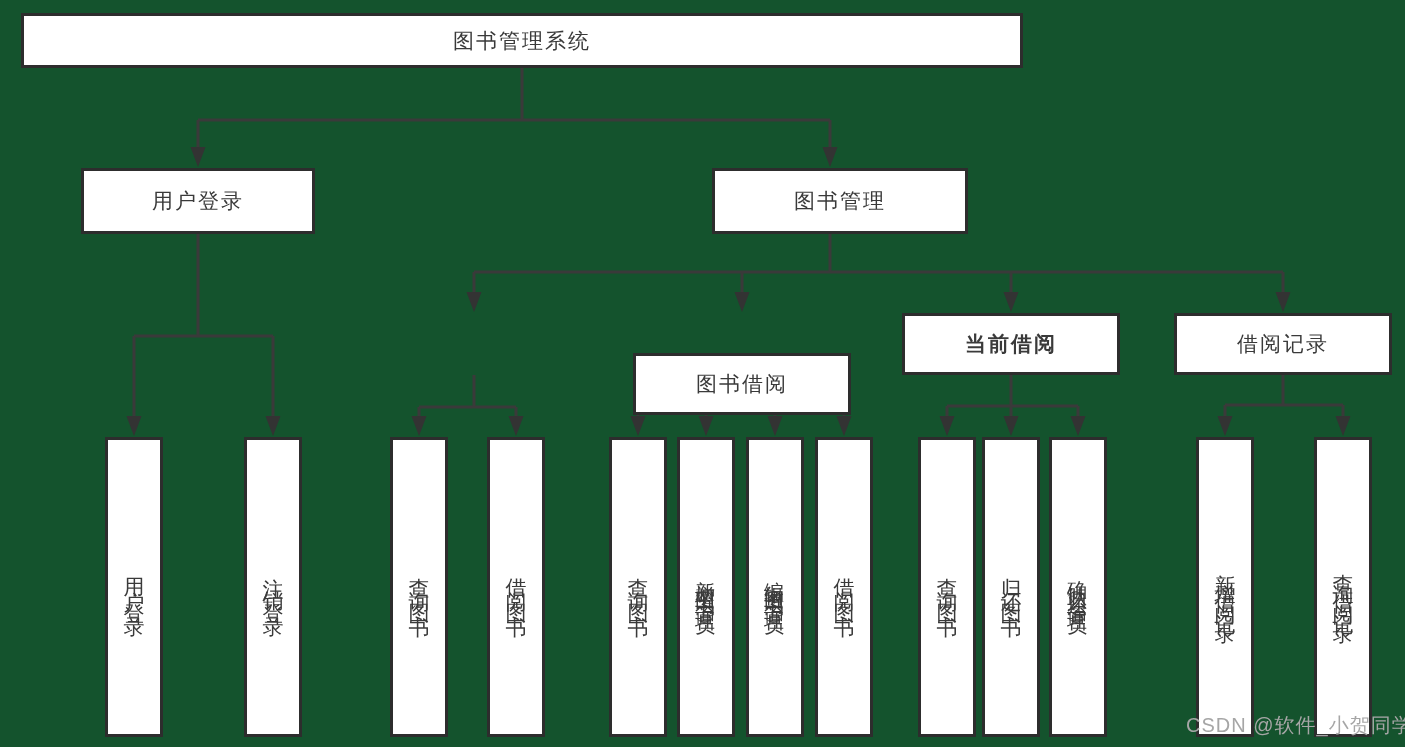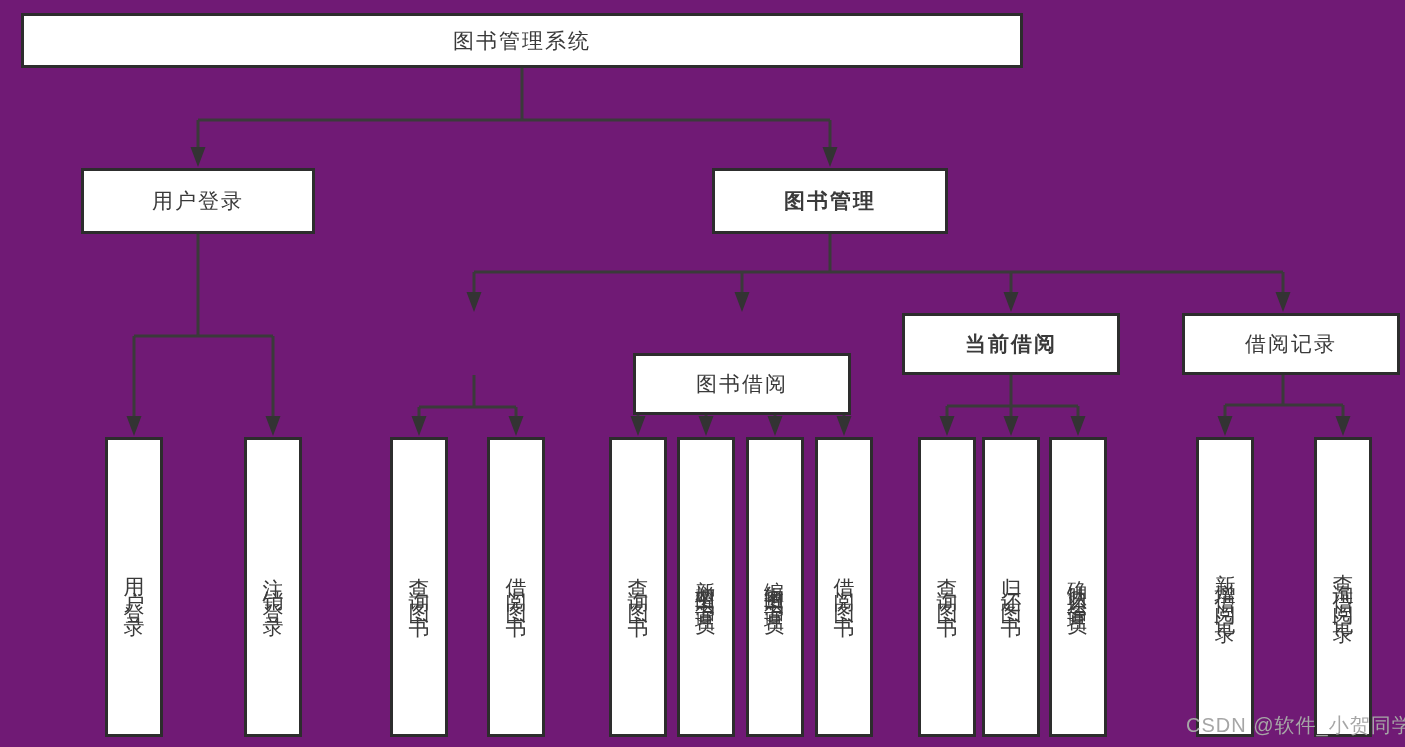--- a/index.html
+++ b/index.html
@@ -1,19 +1,19 @@
 <!DOCTYPE html>
 <html><head>
 <meta charset="utf-8">
 <style>
   html,body{margin:0;padding:0;background:#fff;}
   #canvas{
     position:relative;
     width:1405px;height:747px;
-    background:#701a75;
+    background:#14532d;
     font-family:"Liberation Sans","DejaVu Sans",sans-serif;
     overflow:hidden;
   }
   .node{
     position:absolute;
     box-sizing:border-box;
     background:#ffffff;
     border:3px solid #2d2d2d;
     color:#3a3a3a;
     display:flex;align-items:center;justify-content:center;
@@ -77,25 +77,25 @@
     <polygon points="1070.5,416 1085.5,416 1078,436"></polygon>
 
     <path d="M1283 375 V405 M1225 405 H1343 M1225 405 V420 M1343 405 V420"></path>
     <polygon points="1217.5,416 1232.5,416 1225,436"></polygon>
     <polygon points="1335.5,416 1350.5,416 1343,436"></polygon>
   </svg>
 
   <div class="node h-box" style="left:21px;top:13px;width:1002px;height:55px;">图书管理系统</div>
 
   <div class="node h-box" style="left:81px;top:168px;width:234px;height:66px;">用户登录</div>
-  <div class="node h-box" style="left:712px;top:168px;width:236px;height:66px;font-weight:bold;">图书管理</div>
+  <div class="node h-box" style="left:712px;top:168px;width:256px;height:66px;">图书管理</div>
 
   <div class="node h-box" style="left:633px;top:313px;width:218px;height:62px;margin-top:40px;">图书借阅</div>
   <div class="node h-box" style="left:902px;top:313px;width:218px;height:62px;font-weight:bold;">当前借阅</div>
-  <div class="node h-box" style="left:1174px;top:313px;width:218px;height:62px;margin-left:8px;">借阅记录</div>
+  <div class="node h-box" style="left:1174px;top:313px;width:218px;height:62px;">借阅记录</div>
 
   <div class="node v-box" style="left:105px;top:437px;width:58px;height:300px;">
     <span>用户登录</span>
   </div>
   <div class="node v-box" style="left:244px;top:437px;width:58px;height:300px;">
     <span>注销登录</span>
   </div>
 
   <div class="node v-box" style="left:390px;top:437px;width:58px;height:300px;">
     <span>查询图书</span>

